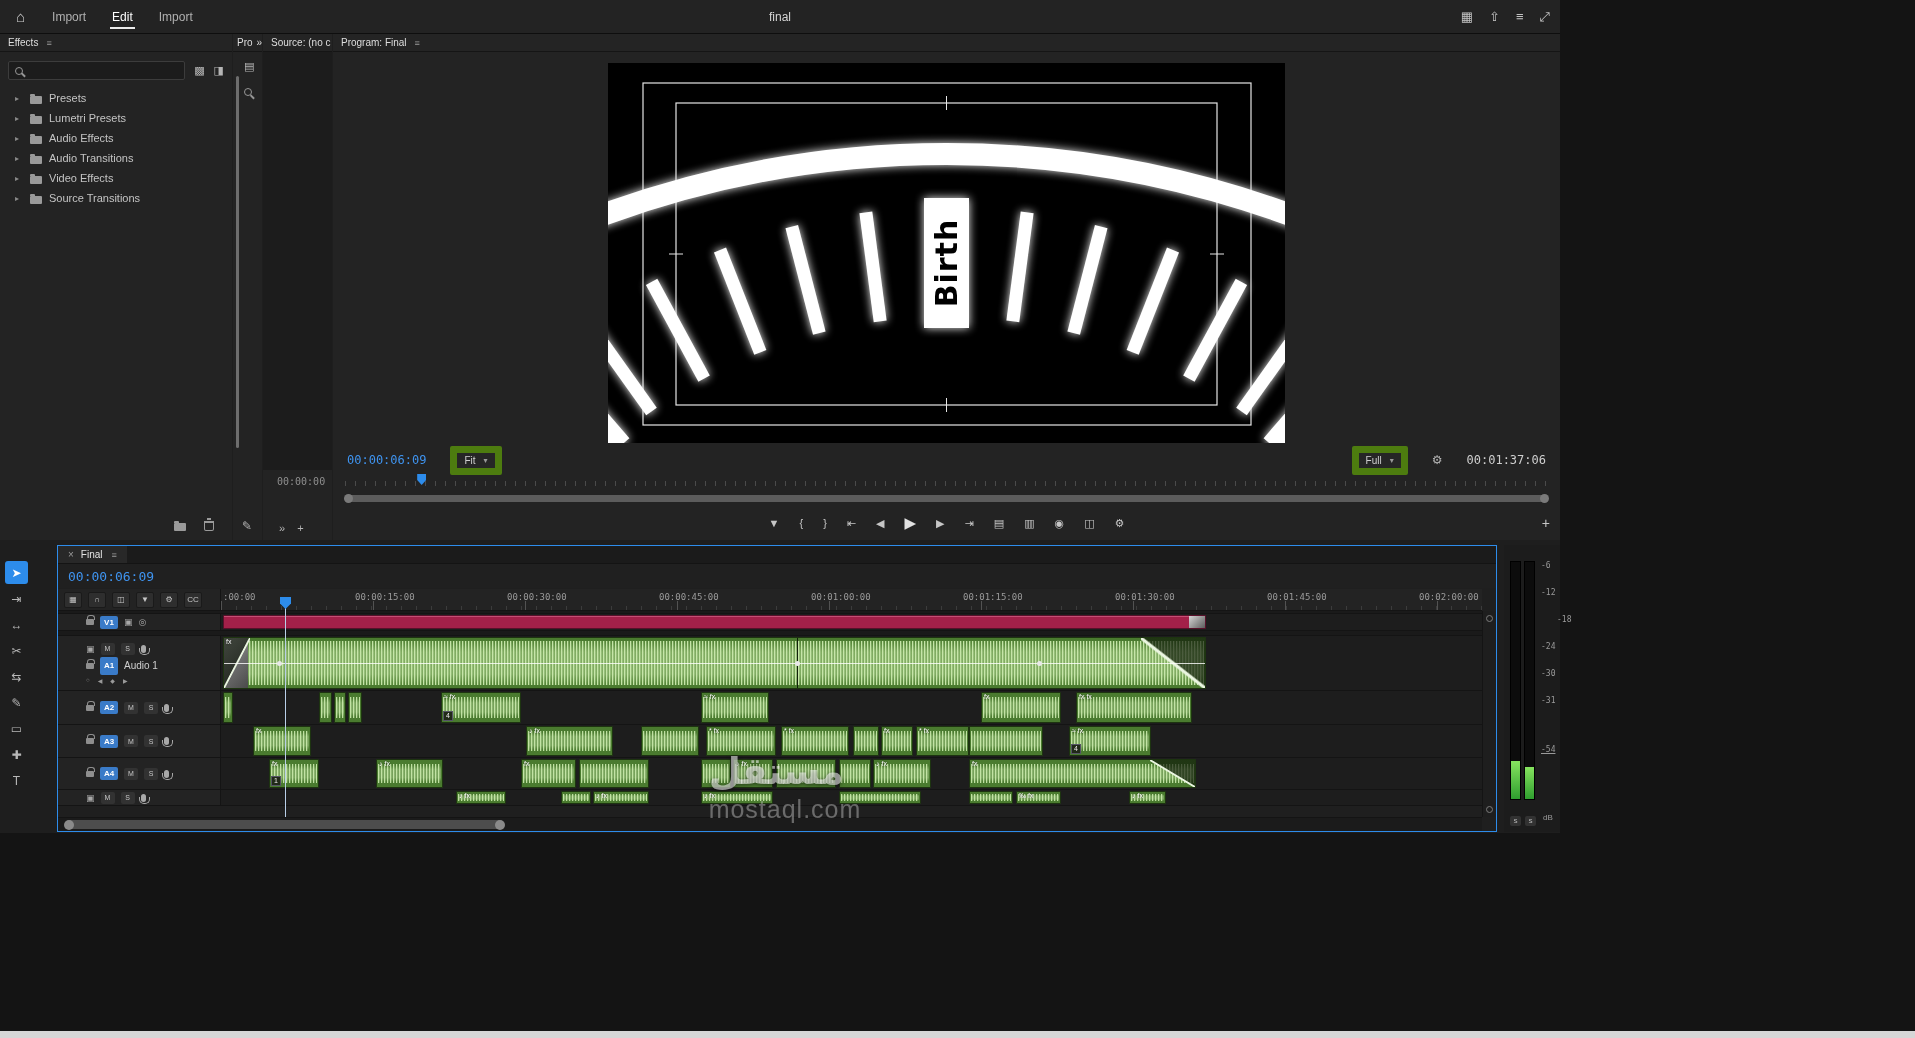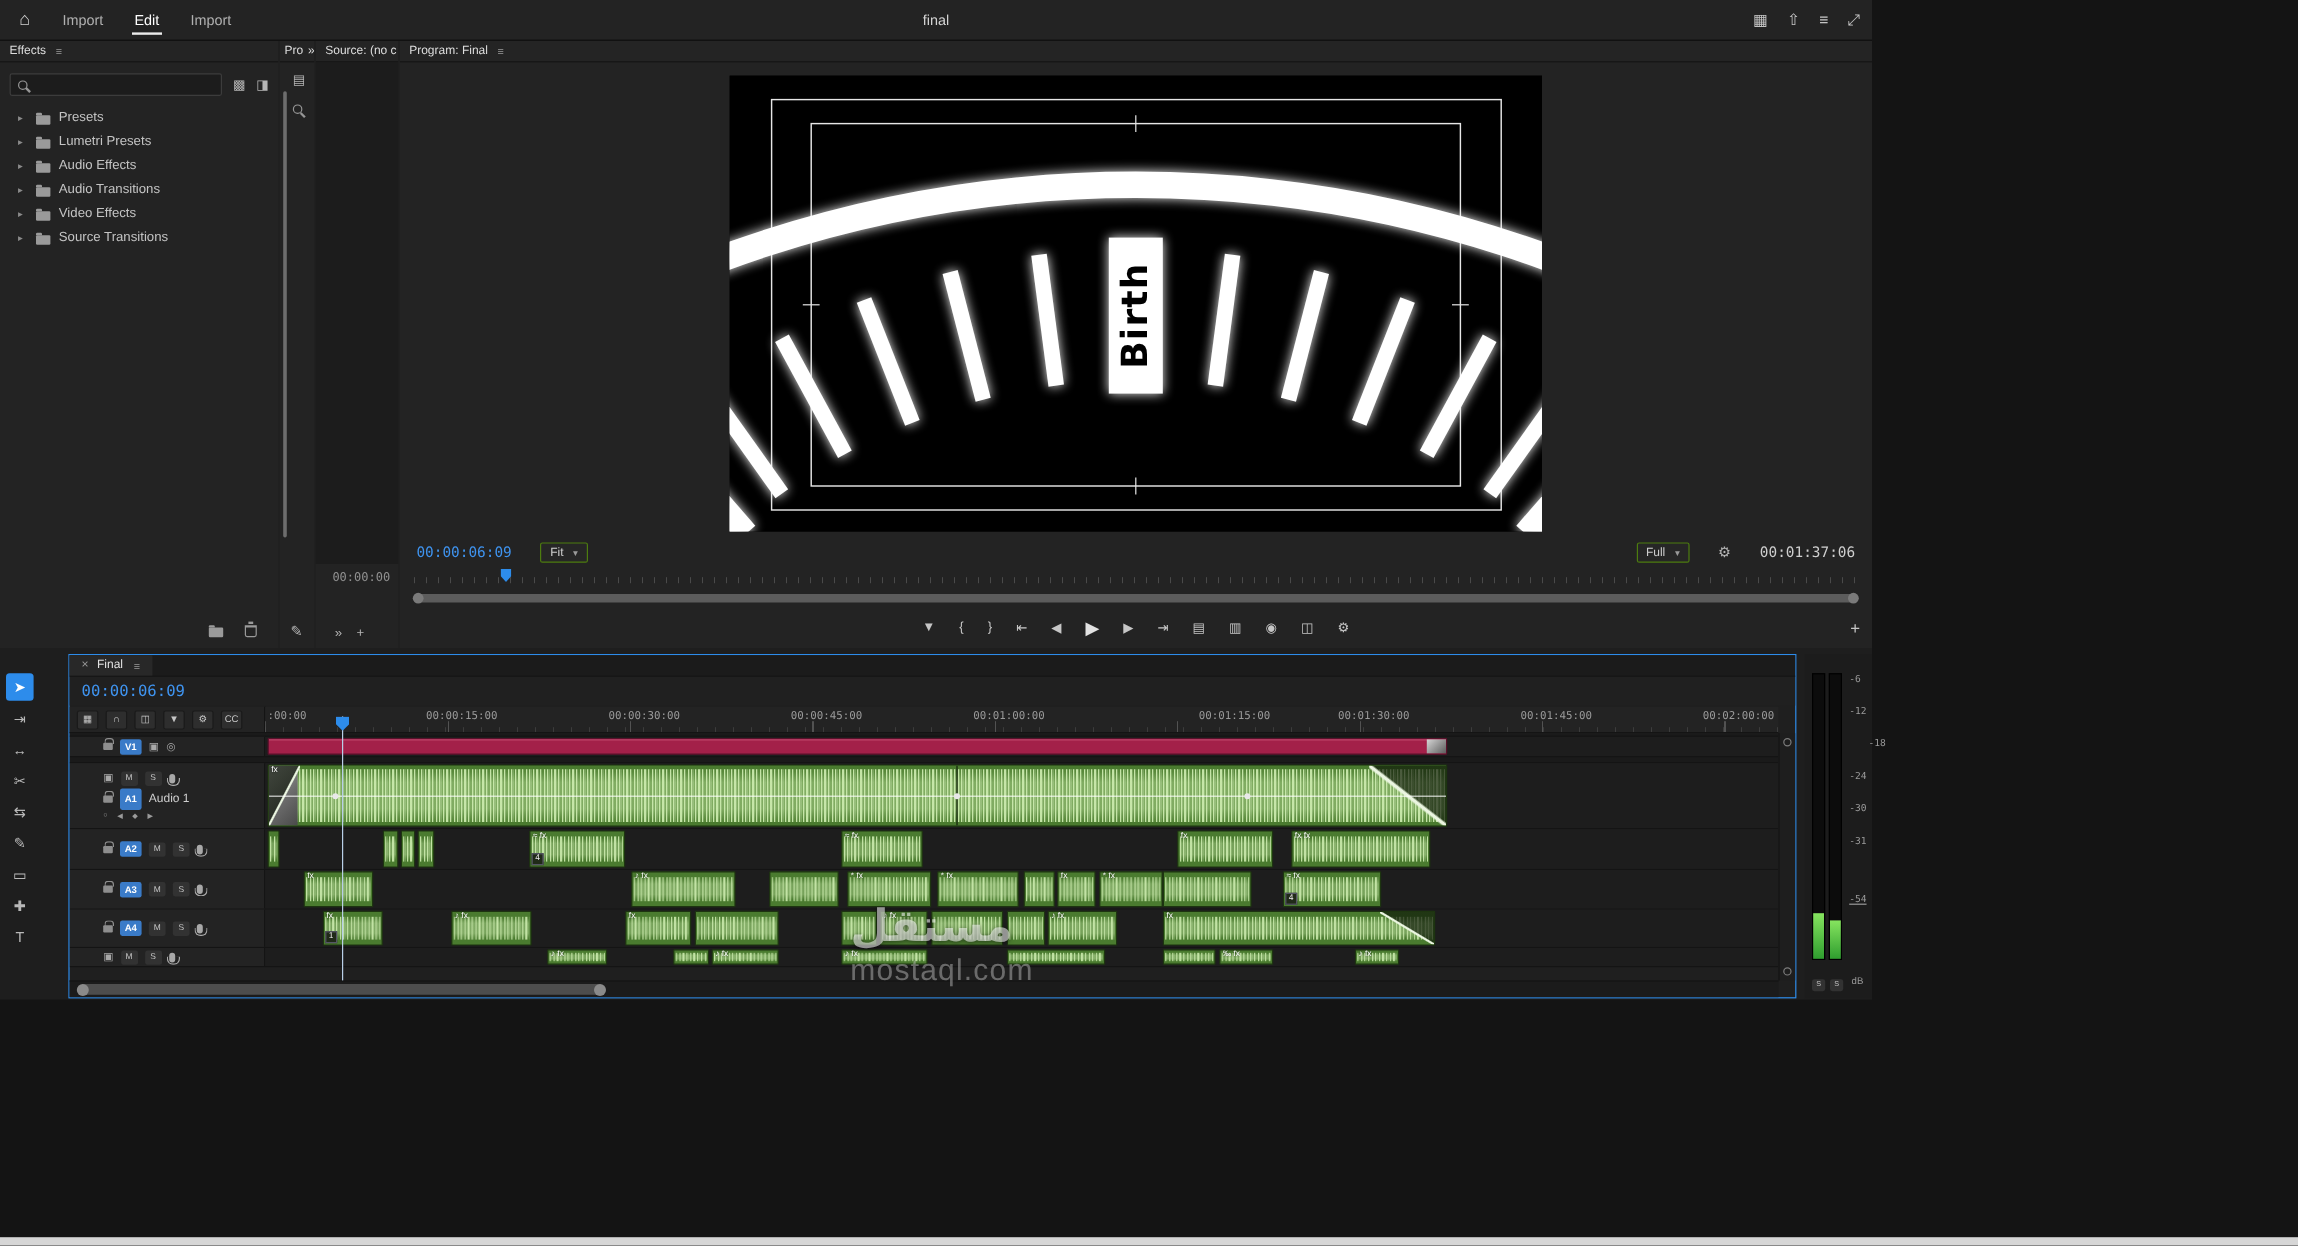--- a/index.html
+++ b/index.html
@@ -57,21 +57,21 @@
 .source-tc{font-family:"DejaVu Sans Mono",monospace;font-size:10px;color:#8f8f8f;padding:6px 0 0 14px;height:46px}
 .source-btns{height:24px;display:flex;align-items:center;gap:12px;padding-left:16px;color:#b5b5b5;font-size:11px}
 
 
 .program-panel{left:333px;top:34px;width:1227px;height:506px}
 .video-wrap{width:677px;height:380px;margin:11px 0 0 275px;background:#000}
 .prog-row1{height:24px;margin-top:5px;padding:0 14px;display:flex;align-items:center;gap:24px}
 .tc{font-family:"DejaVu Sans Mono",monospace;font-size:12px}
 .tc.blue{color:#3f94f0}
 .tc.dur{color:#cfcfcf}
-.sel{display:flex;align-items:center;gap:8px;background:#262626;border:1px solid #4d7c0f;border-radius:2px;padding:2px 7px;font-size:10px;color:#cfcfcf}
+.sel{display:flex;align-items:center;gap:8px;background:#262626;border:7px solid #4d7c0f;border-radius:2px;padding:2px 7px;font-size:10px;color:#cfcfcf}
 .caret{font-size:8px;color:#9a9a9a}
 .spacer{flex:1}
 .wrench{font-size:12px;color:#b5b5b5}
 .prog-ruler{position:relative;height:12px;margin:2px 12px 0;background:
   repeating-linear-gradient(90deg,#4a4a4a 0 1px,transparent 1px 10px);background-size:100% 5px;background-position:bottom;background-repeat:no-repeat}
 .mini-ph{position:absolute;top:0;width:9px;height:11px;background:#2d8ceb;clip-path:polygon(0 0,100% 0,100% 55%,50% 100%,0 55%)}
 .prog-zoom{height:7px;margin:9px 12px 0;background:#5c5c5c;border-radius:4px;position:relative}
 .prog-zoom::before,.prog-zoom::after{content:"";position:absolute;top:-1px;width:9px;height:9px;border-radius:50%;background:#7a7a7a}
 .prog-zoom::before{left:-1px}.prog-zoom::after{right:-1px}
 .transport{position:relative;margin-top:8px;height:26px;display:flex;align-items:center;justify-content:center;gap:20px}
@@ -363,21 +363,21 @@
           <div class="tlbtn">▼</div>
           <div class="tlbtn">⚙</div>
           <div class="tlbtn">CC</div>
         </div>
       <div class="tl-ruler">
           <span class="rlabel" style="left: 0px;">:00:00</span>
           <span class="rlabel" style="left: 132px;">00:00:15:00</span>
           <span class="rlabel" style="left: 284px;">00:00:30:00</span>
           <span class="rlabel" style="left: 436px;">00:00:45:00</span>
           <span class="rlabel" style="left: 588px;">00:01:00:00</span>
-          <span class="rlabel" style="left: 740px; margin-left: 36px;">00:01:15:00</span>
+          <span class="rlabel" style="left: 740px;">00:01:15:00</span>
           <span class="rlabel" style="left: 892px;">00:01:30:00</span>
           <span class="rlabel" style="left: 1044px;">00:01:45:00</span>
           <span class="rlabel" style="left: 1196px;">00:02:00:00</span>
         </div>
       <div class="tl-tracks">
           <div class="track-gap" style="height: 3px;"></div>
           <div class="trk" style="height: 17px;">
             <div class="trk-hd">
               <span class="ic-lock"></span>
               <span class="badge">V1</span>

